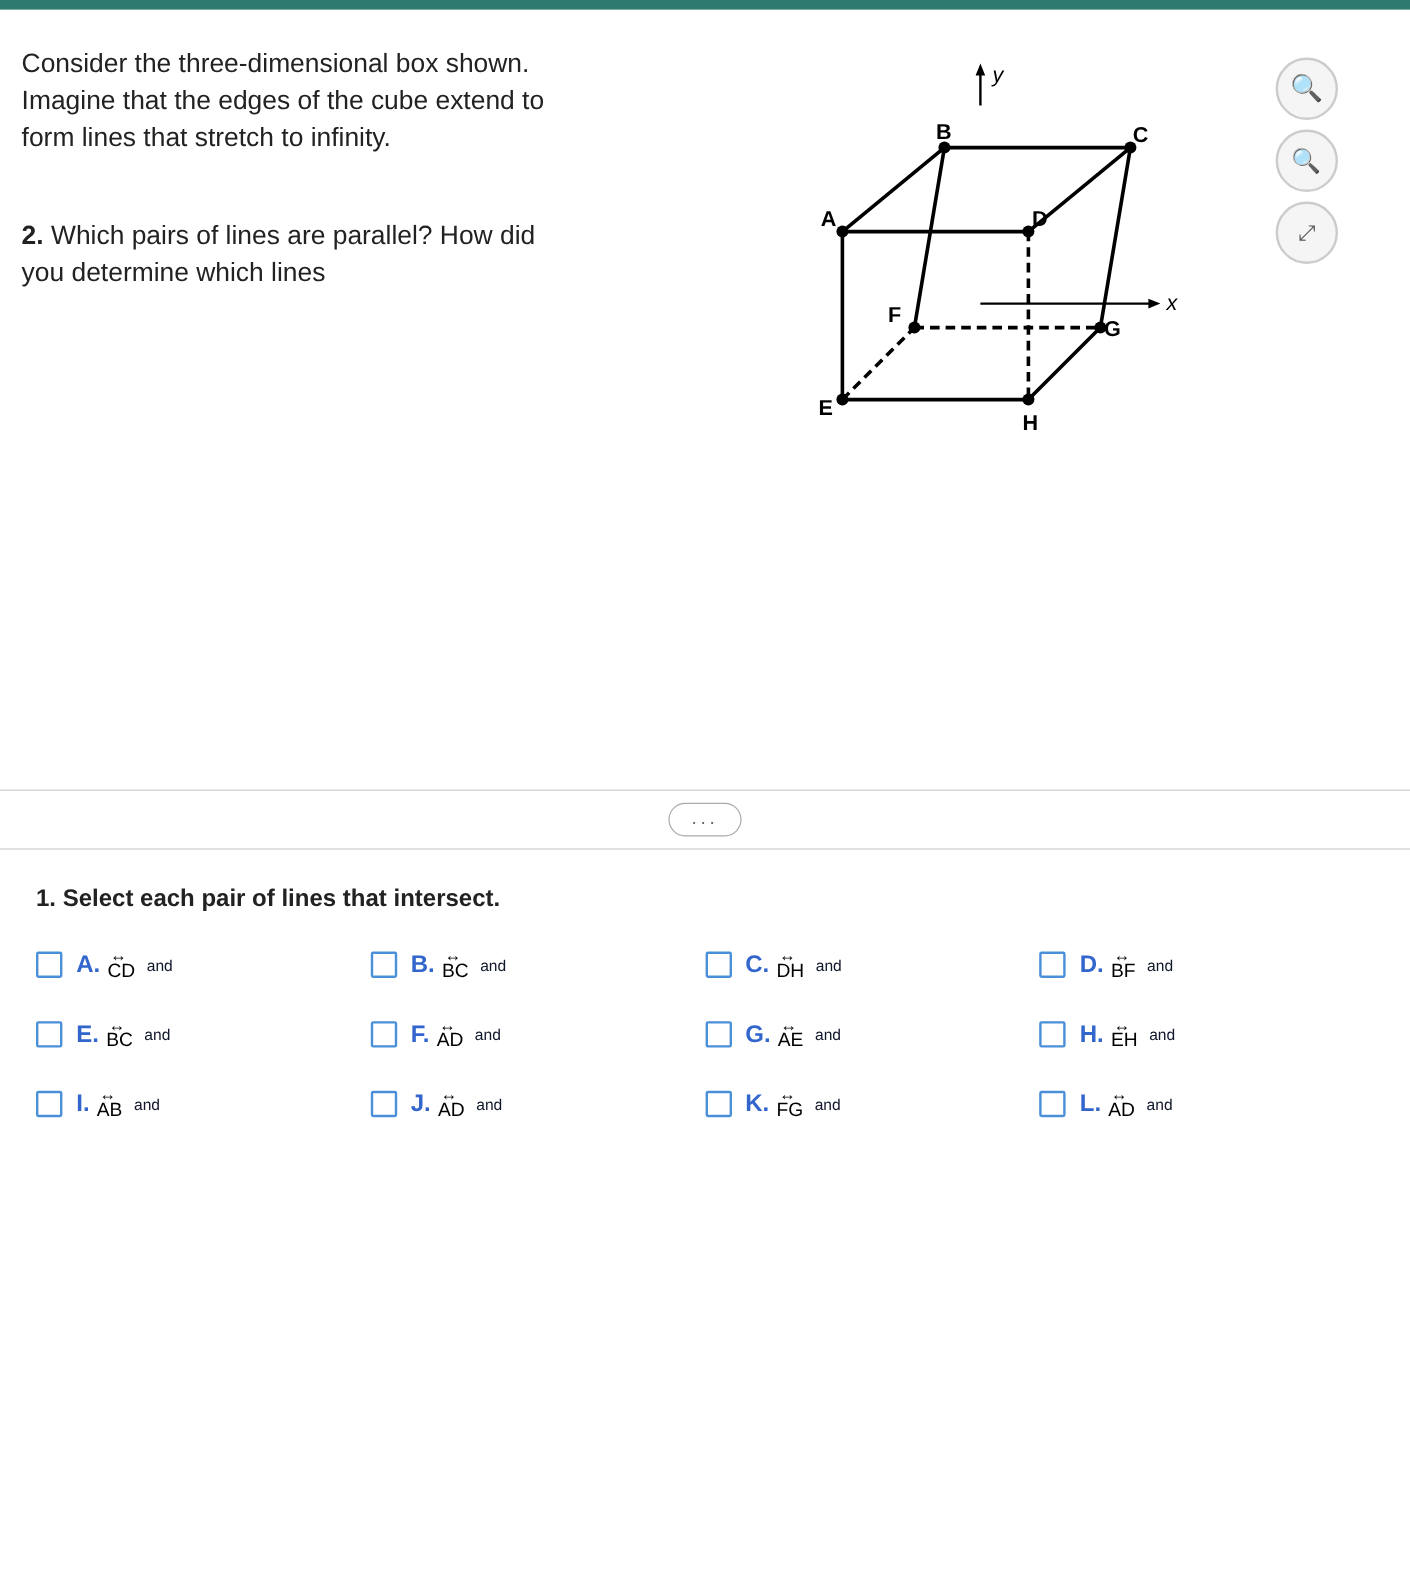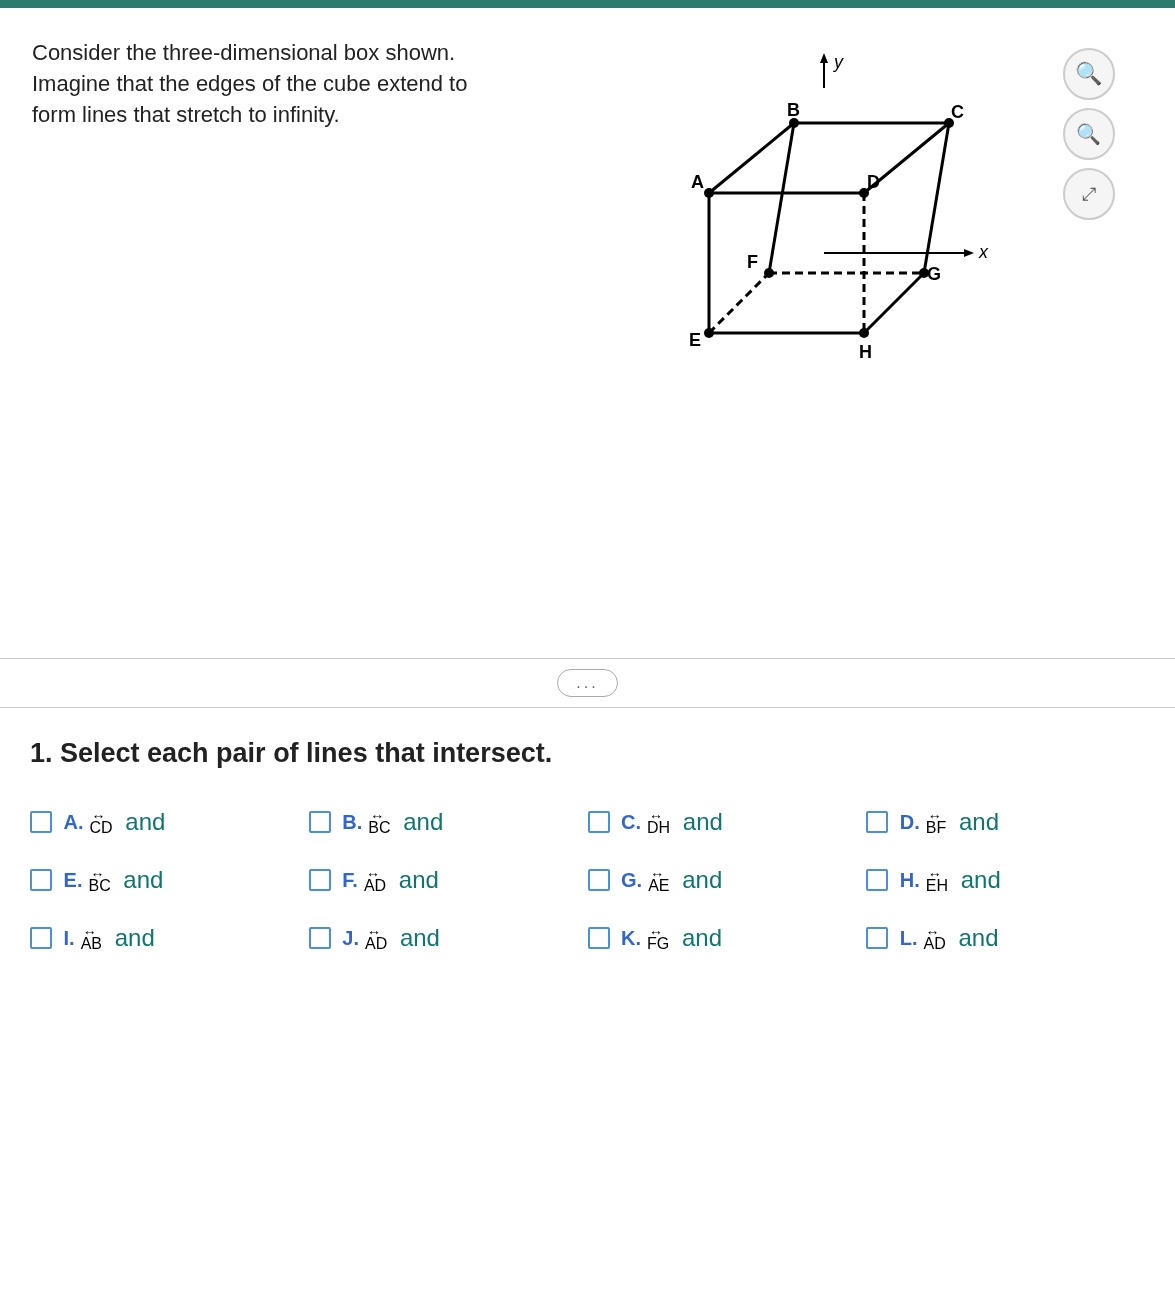--- a/index.html
+++ b/index.html
@@ -18,21 +18,21 @@
     }
 
     .main-content {
       display: flex;
       flex-direction: column;
       width: 100%;
     }
 
     .upper-section {
       display: flex;
-      padding: 30px 30px 20px 32px;
+      padding: 30px 30px 20px 18px;
       position: relative;
       min-height: 650px;
     }
 
     .text-block {
       flex: 0 0 460px;
       font-size: 22px;
       line-height: 1.4;
       color: #222;
     }
@@ -107,23 +107,23 @@
       color: #666;
       font-size: 16px;
       letter-spacing: 3px;
     }
 
     .lower-section {
       padding: 30px 30px 30px 30px;
     }
 
     .question-title {
-      font-size: 27px;
+      font-size: 20px;
       font-weight: bold;
-      margin-bottom: 38px;
+      margin-bottom: 28px;
       color: #222;
     }
 
     .options-grid {
       display: flex;
       flex-direction: column;
       gap: 28px;
     }
 
     .options-row {
@@ -150,22 +150,22 @@
       flex-shrink: 0;
     }
 
     .option-label {
       font-weight: bold;
       color: #3366cc;
       font-size: 20px;
     }
 
     .option-text {
-      font-size: 24px;
-      color: #0f766e;
+      font-size: 13px;
+      color: #0f172a;
     }
 
     .with-arrow {
       display: flex;
       flex-direction: column;
       align-items: flex-start;
     }
 
     .arrow-above {
       font-size: 14px;
@@ -179,20 +179,24 @@
 
 <div class="top-bar"></div>
 
 <div class="main-content">
 
   <div class="upper-section">
 
     <div class="text-block">
       <p>Consider the three-dimensional box shown. Imagine that the edges of the cube extend to form lines that stretch to infinity.</p>
       <br>
+      <p style="margin-top:12px;">
+        <span class="bold">2.</span>
+        <span> Which pairs of lines are parallel? How did you determine which lines</span>
+      </p>
     </div>
 
     <div class="diagram-area">
 
       <svg width="380" height="360" viewBox="0 0 380 360">
 
         <line x1="195" y1="40" x2="195" y2="10" stroke="black" stroke-width="2"></line>
         <polygon points="195,5 191,15 199,15" fill="black"></polygon>
         <text x="205" y="20" font-size="18" font-style="italic">y</text>
 

